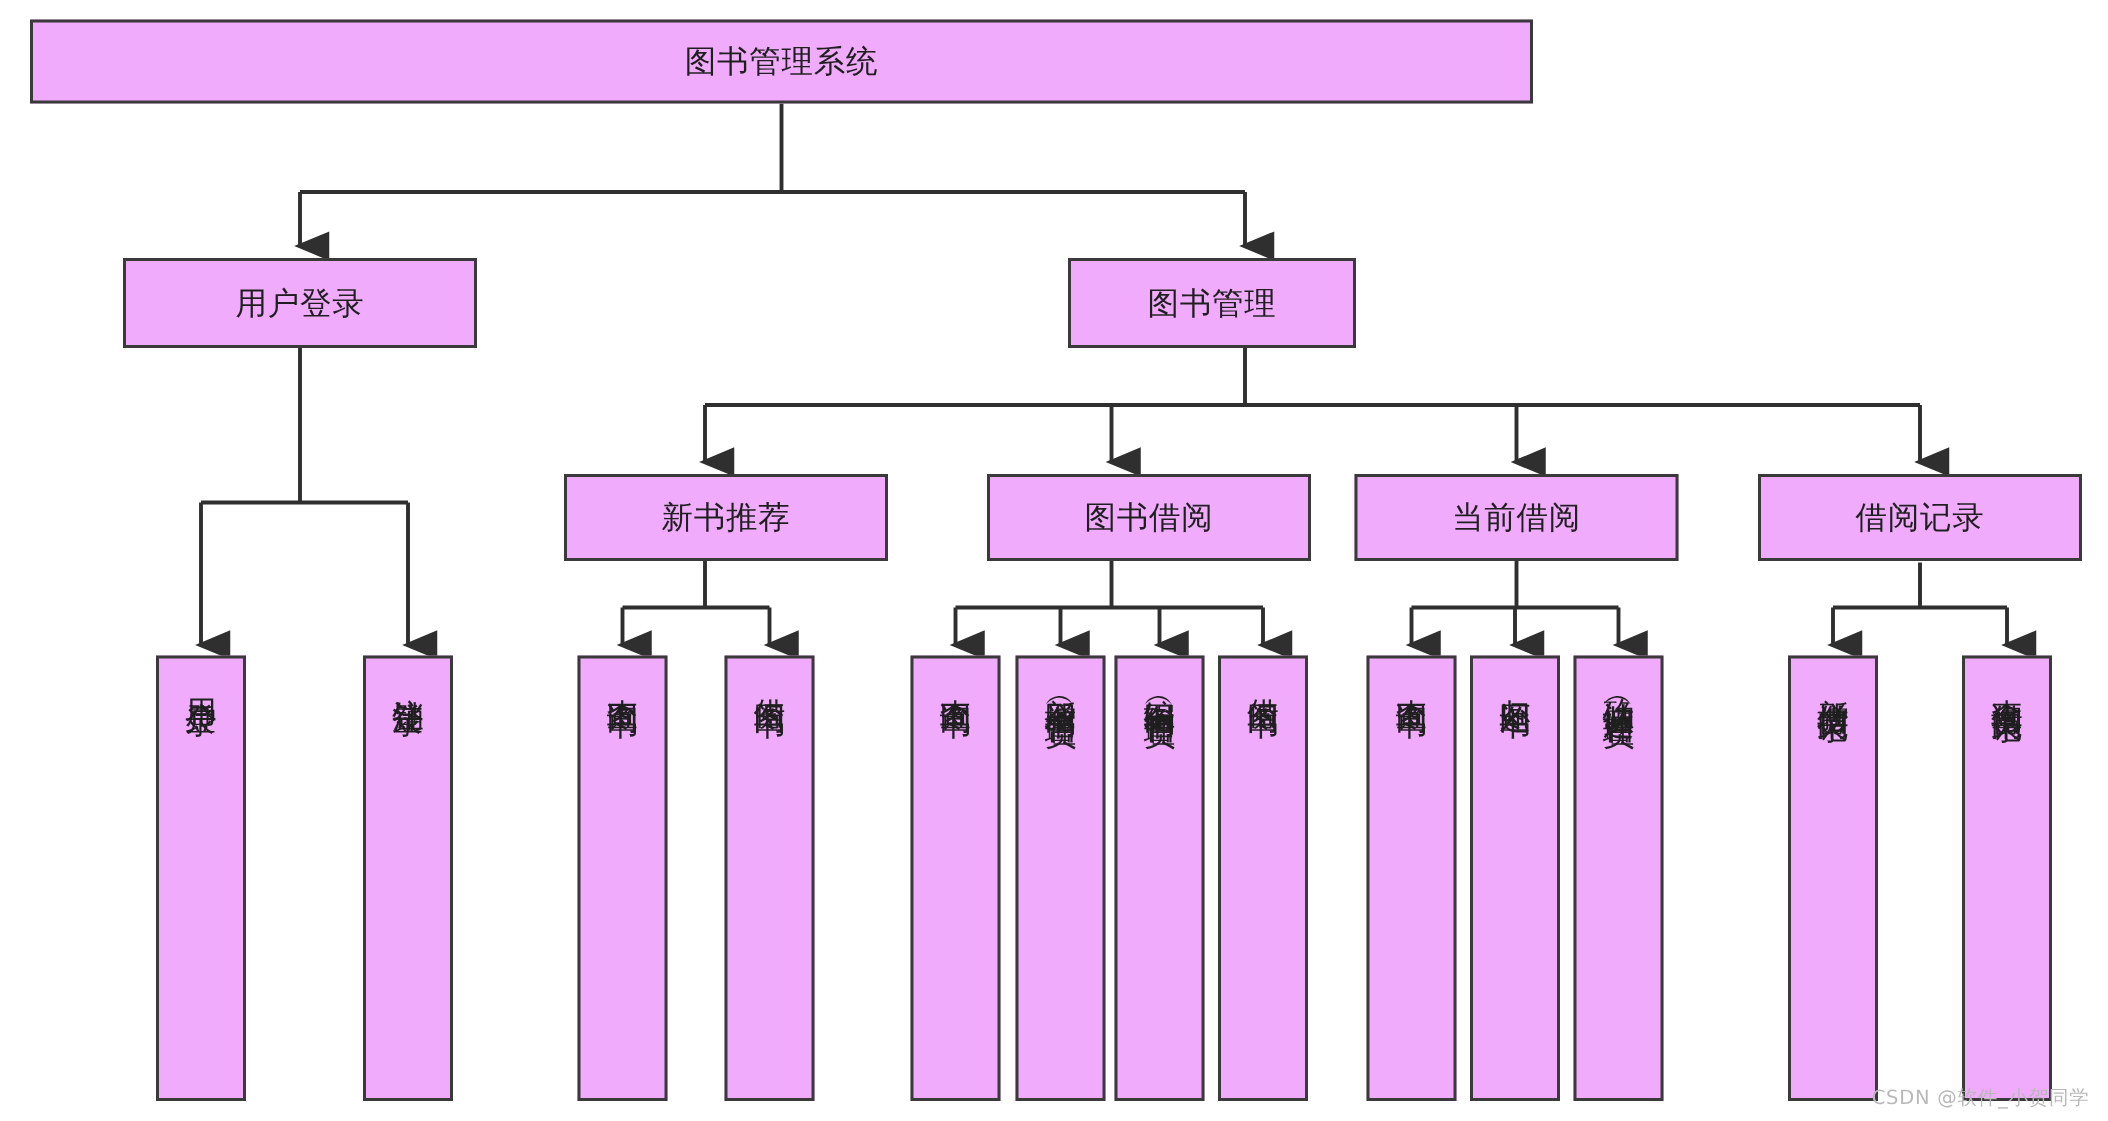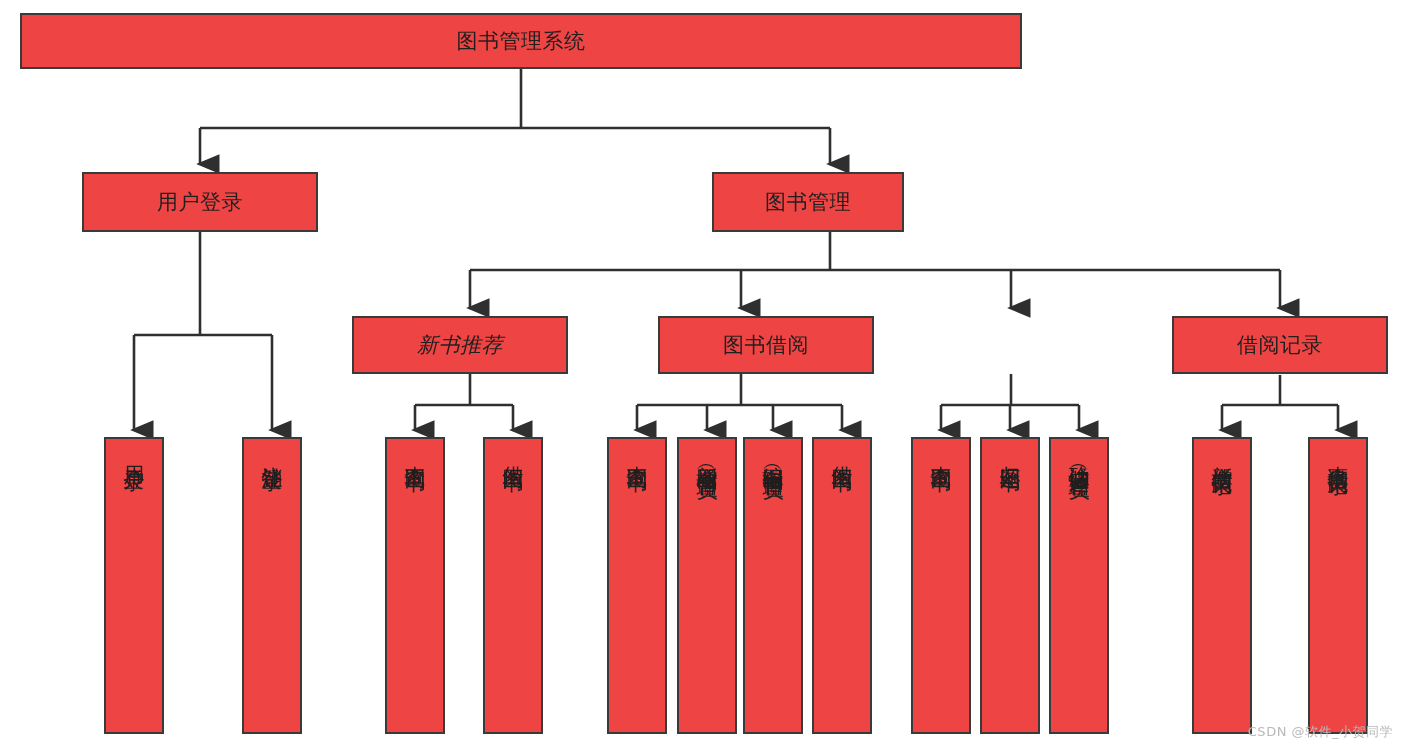--- a/index.html
+++ b/index.html
@@ -18,21 +18,21 @@
   #edges{
     position:absolute;
     left:0; top:0;
     width:1405px;
     height:747px;
     pointer-events:none;
   }
   .node{
     position:absolute;
     box-sizing:border-box;
-    background:#ef4444;
+    background:#f0abfc;
     border:2.4px solid #3a3a3a;
     display:flex;
     align-items:center;
     justify-content:center;
     z-index:2;
   }
   .node .lbl{
     font-size:21px;
     line-height:1.18;
     letter-spacing:0.5px;
@@ -130,26 +130,29 @@
     <span class="lbl">图书管理系统</span>
   </div>
 
   <div class="node horiz" style="left:82px; top:172px; width:236px; height:60px;">
     <span class="lbl">用户登录</span>
   </div>
   <div class="node horiz" style="left:712px; top:172px; width:192px; height:60px;">
     <span class="lbl">图书管理</span>
   </div>
 
-  <div class="node horiz" style="left:352px; top:316px; width:216px; height:58px;font-style:italic;">
+  <div class="node horiz" style="left:376px; top:316px; width:216px; height:58px;">
     <span class="lbl">新书推荐</span>
   </div>
   <div class="node horiz" style="left:633px; top:316px; width:216px; height:58px;margin-left:25px;">
     <span class="lbl">图书借阅</span>
   </div>
+  <div class="node horiz" style="left:903px; top:316px; width:216px; height:58px;">
+    <span class="lbl">当前借阅</span>
+  </div>
   <div class="node horiz" style="left:1172px; top:316px; width:216px; height:58px;">
     <span class="lbl">借阅记录</span>
   </div>
 
   <div class="node leaf" style="left:104px; top:437px; width:60px; height:297px;">
     <span class="lbl">用户登录</span>
   </div>
   <div class="node leaf" style="left:242px; top:437px; width:60px; height:297px;">
     <span class="lbl">注销登录</span>
   </div>

